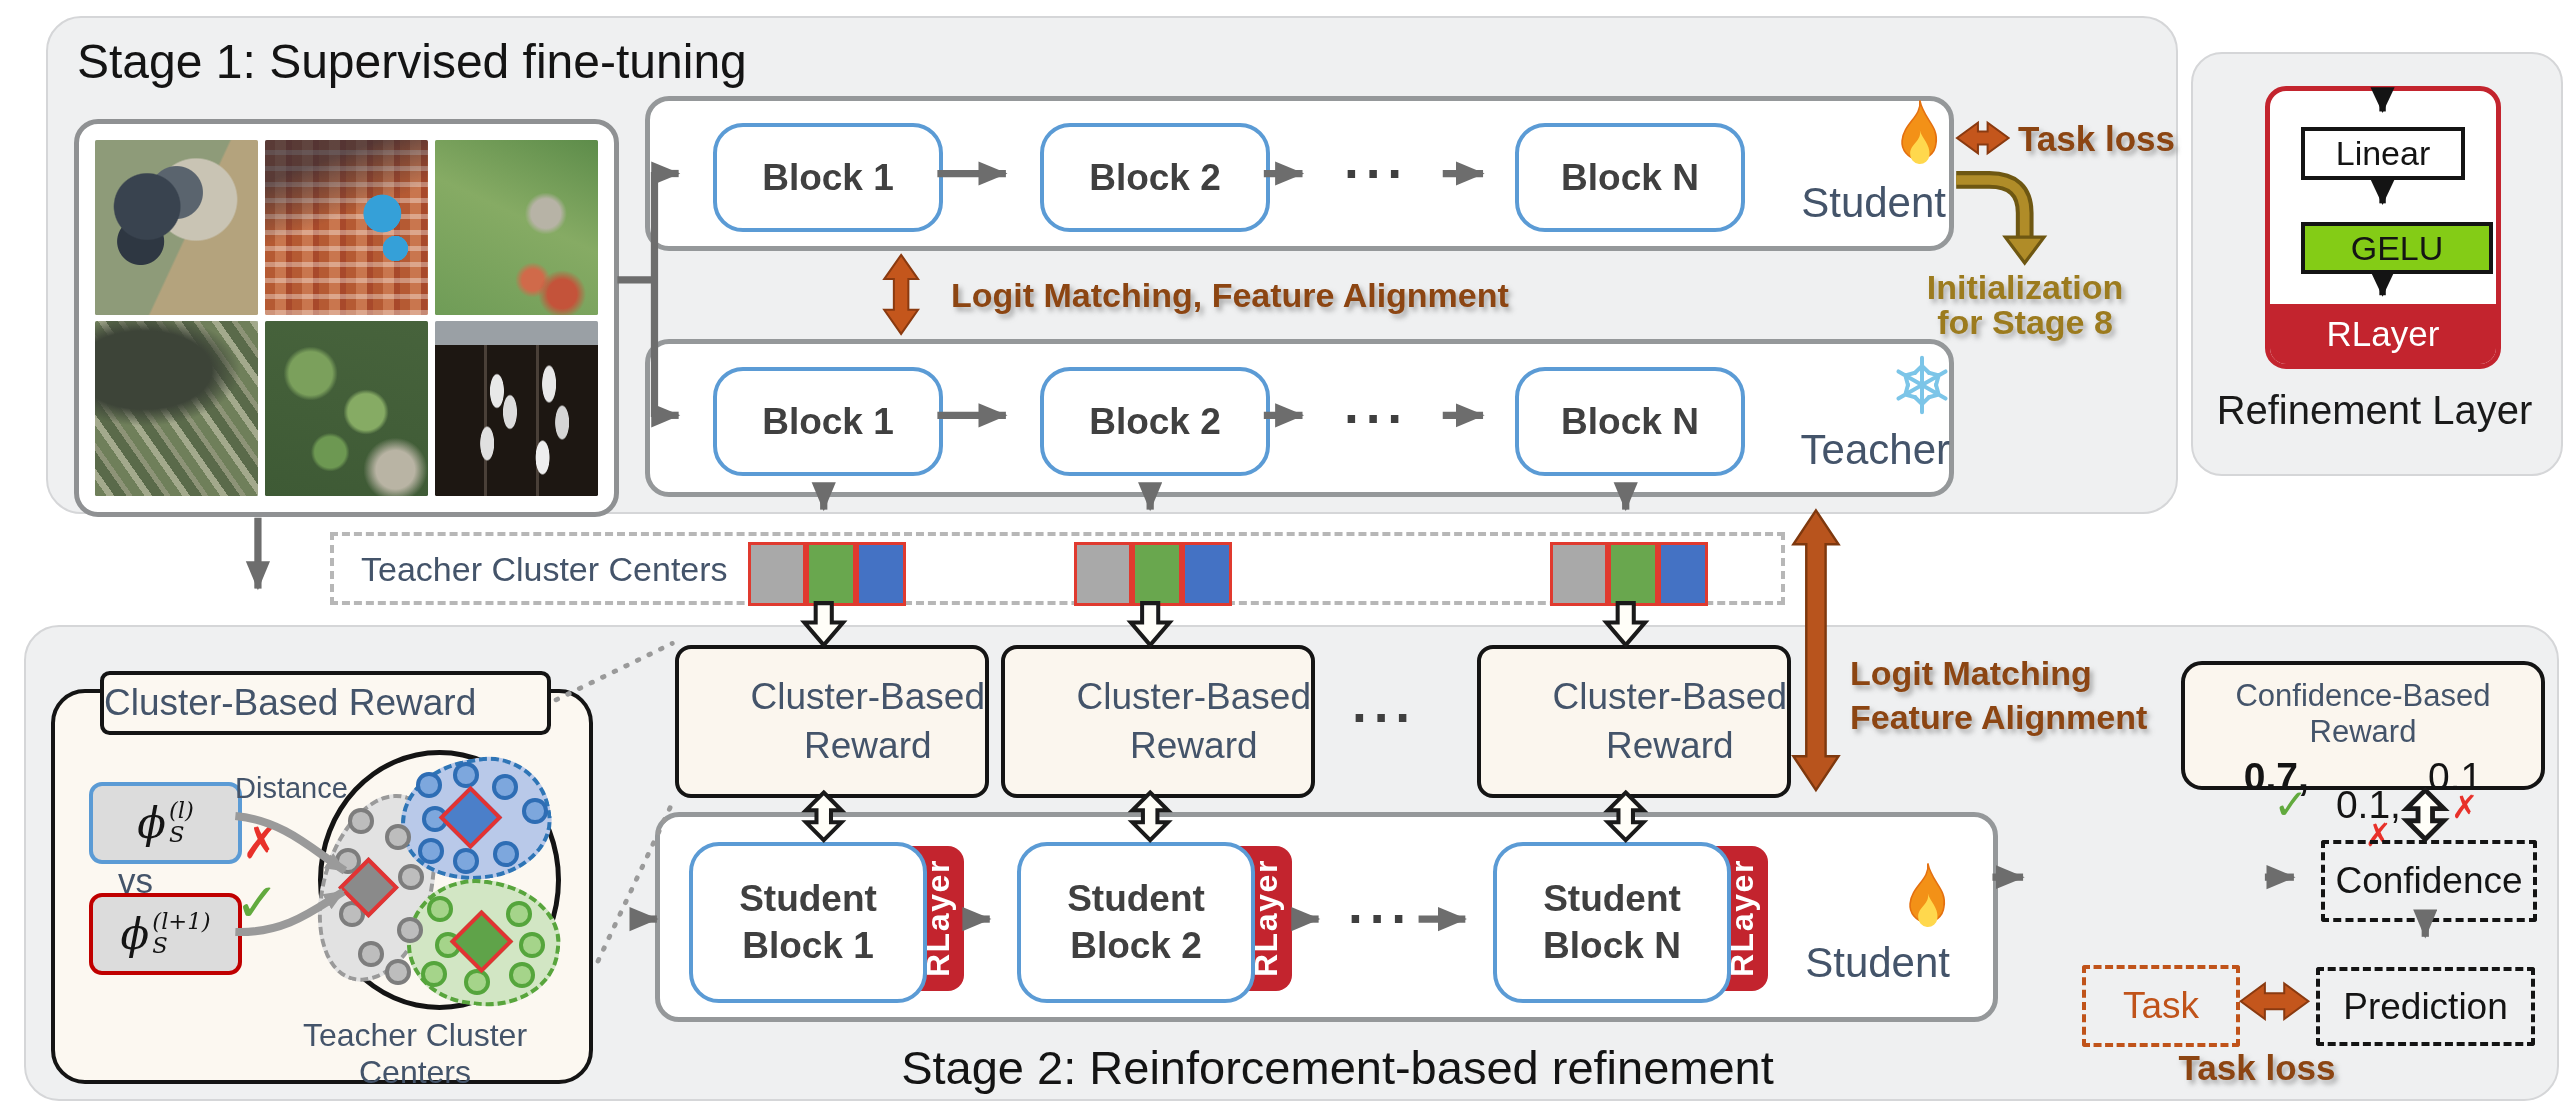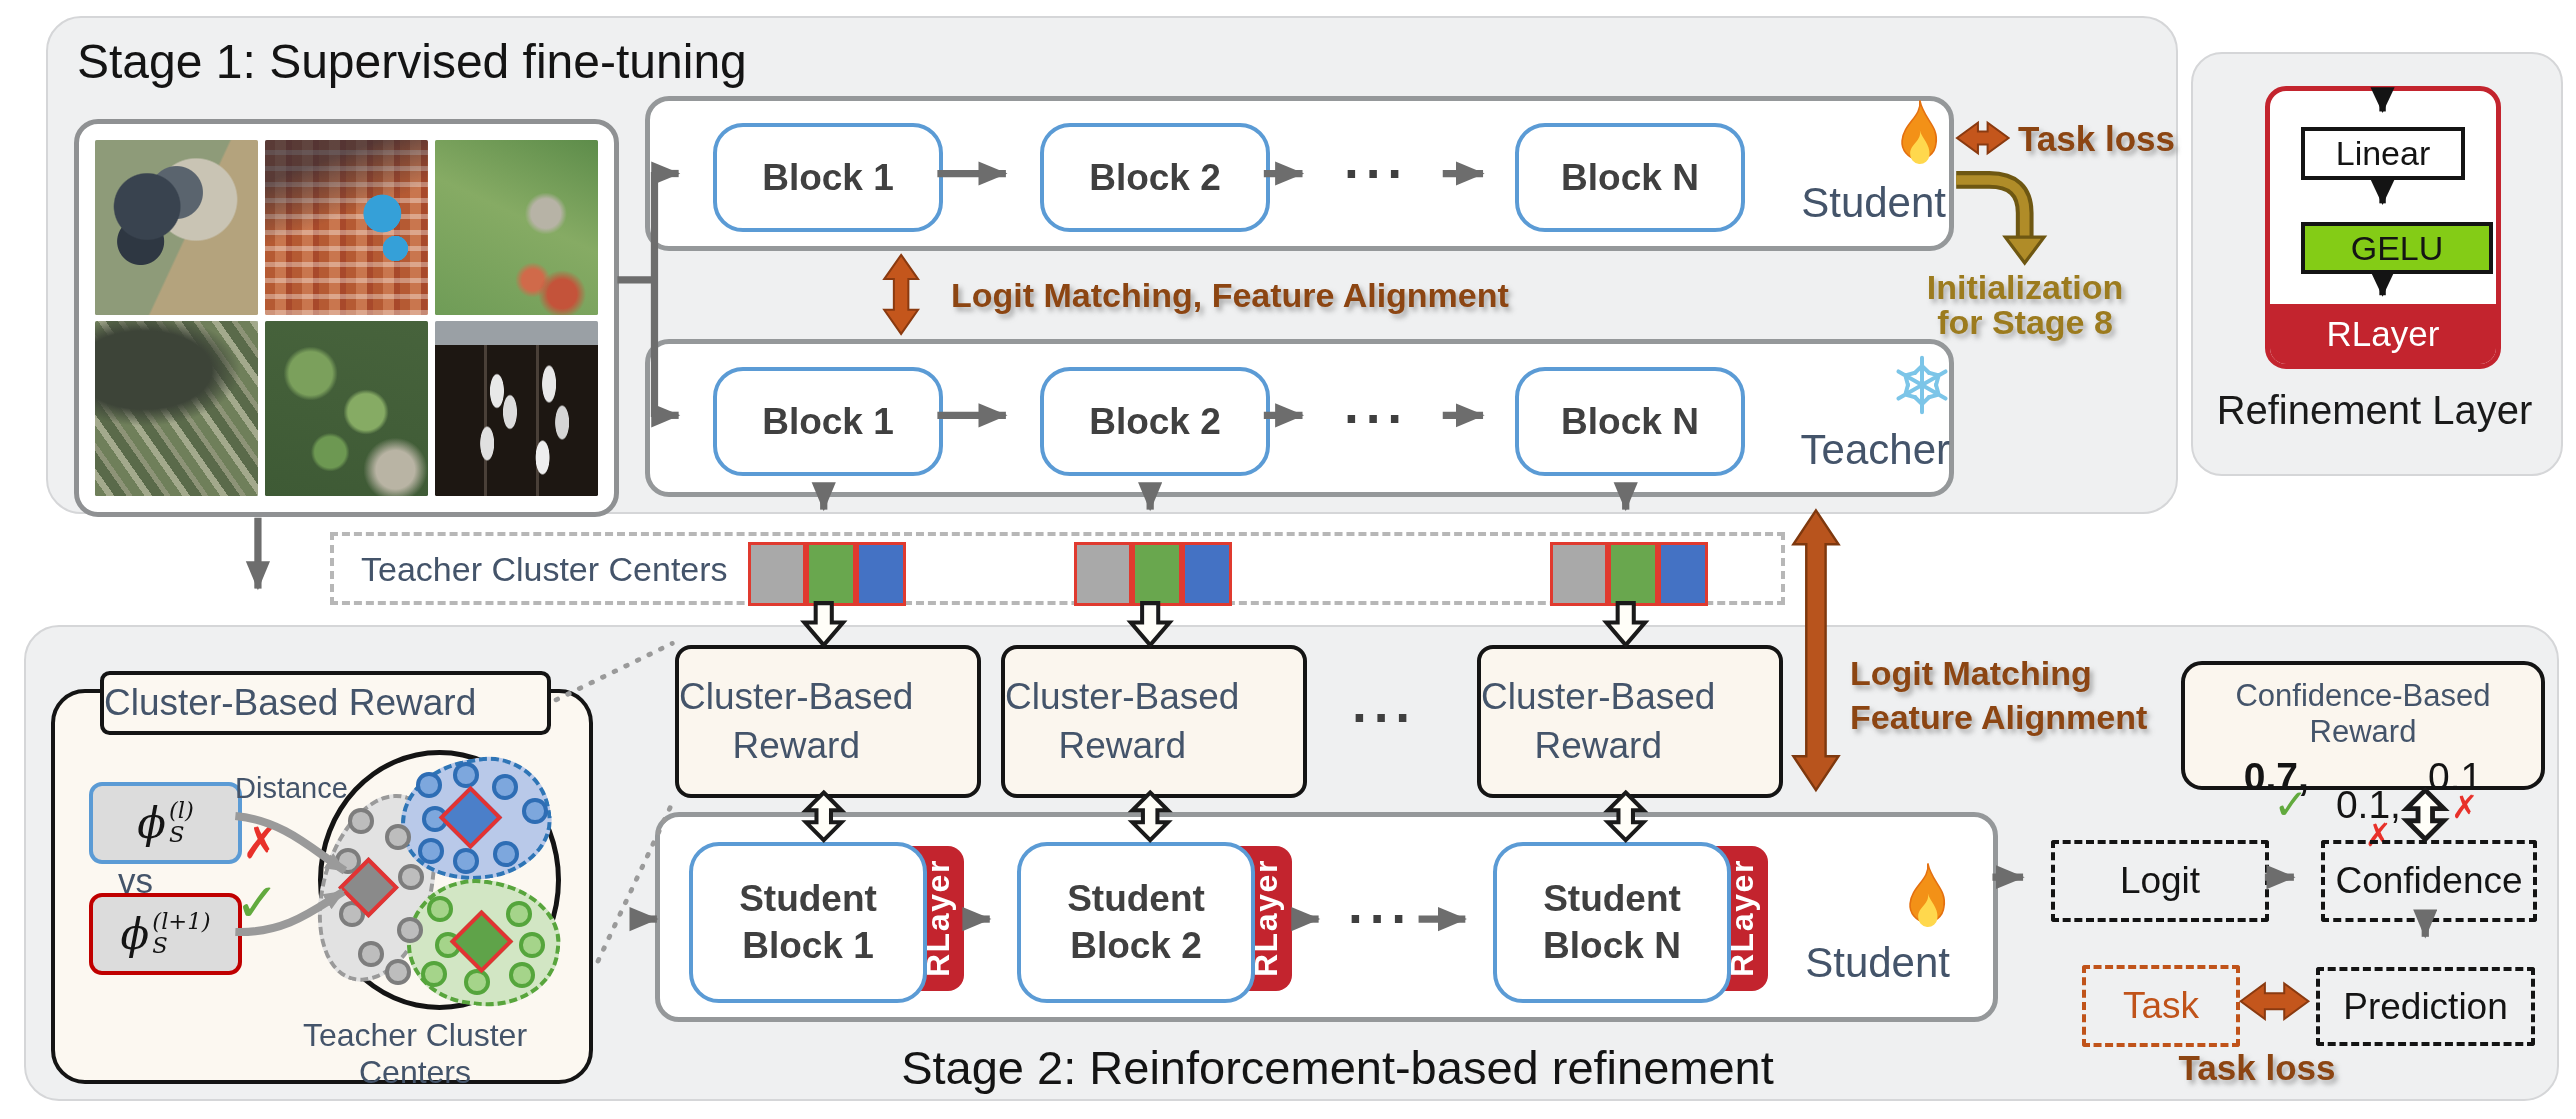--- a/index.html
+++ b/index.html
@@ -12,21 +12,21 @@
        display:flex;align-items:center;justify-content:center;font-size:37px;font-weight:bold;}
   .blk2{line-height:1.25;text-align:center;}
   .dots{color:#3f3f3f;font-size:53px;font-weight:bold;letter-spacing:4px;}
   .netlabel{color:#44546a;font-size:42px;text-align:right;}
   .title{color:#141414;font-size:48px;}
   .brown{color:#8c4512;font-weight:bold;text-shadow:3.2px 4px 5.6px rgba(110,110,110,.55);}
   .gold{color:#9c7b1e;font-weight:bold;text-shadow:3.2px 4px 5.6px rgba(110,110,110,.5);text-align:center;}
   .navy{color:#44546a;}
   .cream{background:#fbf6ee;border:4.8px solid #141414;}
   .rew{border-radius:16px;color:#44546a;font-size:37px;line-height:1.3;text-align:center;
-       display:flex;align-items:center;justify-content:flex-start;}
+       display:flex;align-items:center;justify-content:flex-end;padding-left:8px;}
   .dashbox{border:4px dashed #141414;display:flex;align-items:center;justify-content:center;
        font-size:37px;color:#141414;border-radius:3.2px;}
   .rtab{background:#c3242e;border-radius:0 16px 16px 0;color:#ffffff;display:flex;align-items:center;
        justify-content:center;}
   .rtab span{writing-mode:vertical-rl;transform:rotate(180deg);font-size:32px;font-weight:bold;letter-spacing:1.6px;}
   .chip{display:flex;}
   .chip div{height:58px;border:3.2px solid #e03a2f;}
   .mathbox{background:#dcdcdc;border-radius:13px;display:flex;align-items:center;justify-content:center;}
   .phi{font-family:"DejaVu Serif",serif;font-style:italic;font-size:42px;color:#141414;display:inline-flex;align-items:center;}
   .phi .scr{display:inline-flex;flex-direction:column;font-size:22.6px;line-height:1.05;font-style:italic;margin-left:3.2px;}
@@ -179,23 +179,20 @@
         <span class="confval">0.1,</span>
         <div class="mark" style="color:#e8312a;font-size:32px;font-weight:bold;margin-top:-8px;margin-left:19.3px;line-height:1;">✗</div>
       </div>
       <div style="text-align:center;">
         <span class="confval">0.1</span>
         <div class="mark" style="color:#e8312a;font-size:32px;font-weight:bold;margin-top:-8px;margin-left:19.3px;line-height:1;">✗</div>
       </div>
     </div>
   </div>
 
-  <div class="abs dashbox" style="left:2051px;top:840px;width:210px;height:74px;">
-      <span>Logit</span>
-    </div>
   <div class="abs dashbox" style="left:2321px;top:840px;width:208px;height:74px;">
       <span>Confidence</span>
     </div>
   <div class="abs dashbox" style="left:2082px;top:965px;width:150px;height:74px;border-color:#c0531a;color:#c0531a;">
       <span>Task</span>
     </div>
   <div class="abs dashbox" style="left:2316px;top:967px;width:211px;height:71px;">
       <span>Prediction</span>
     </div>
   <div class="abs brown" style="left:2136px;top:1048px;width:242px;text-align:center;font-size:35px;">Task loss</div>

